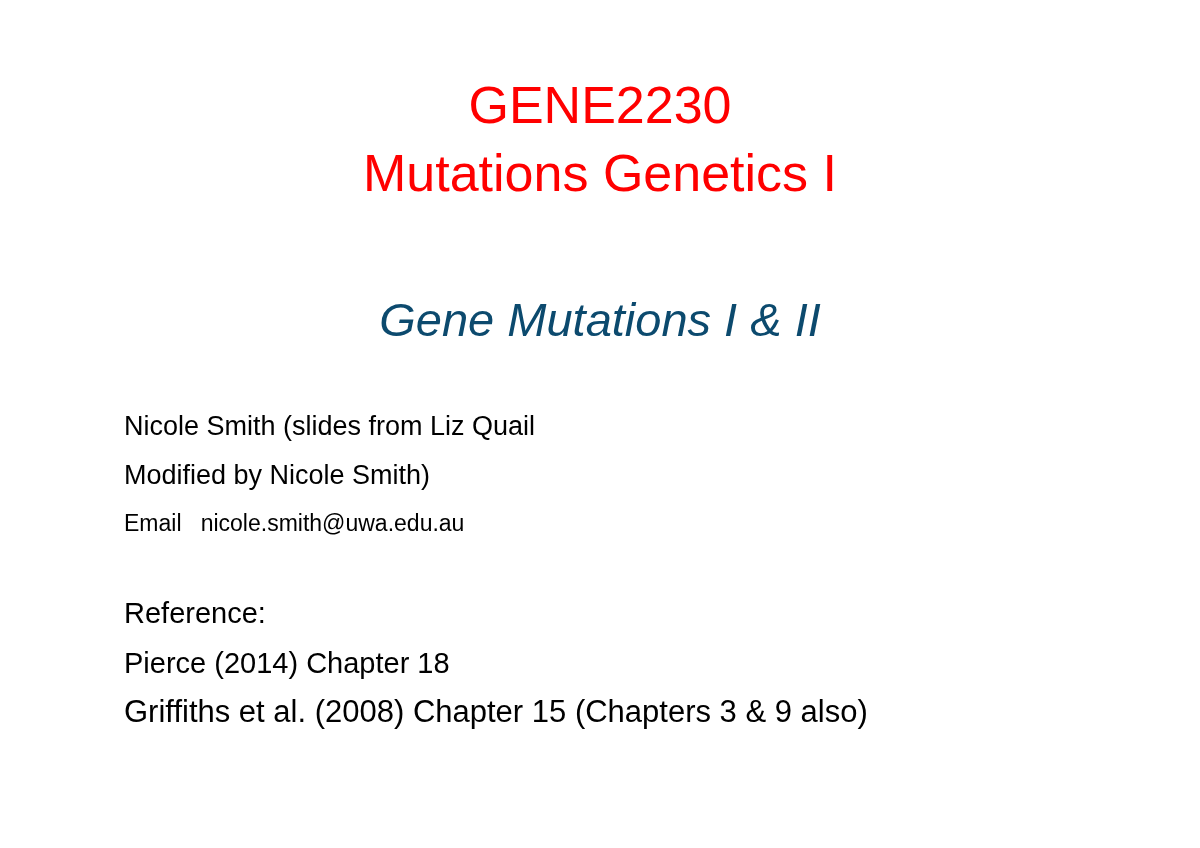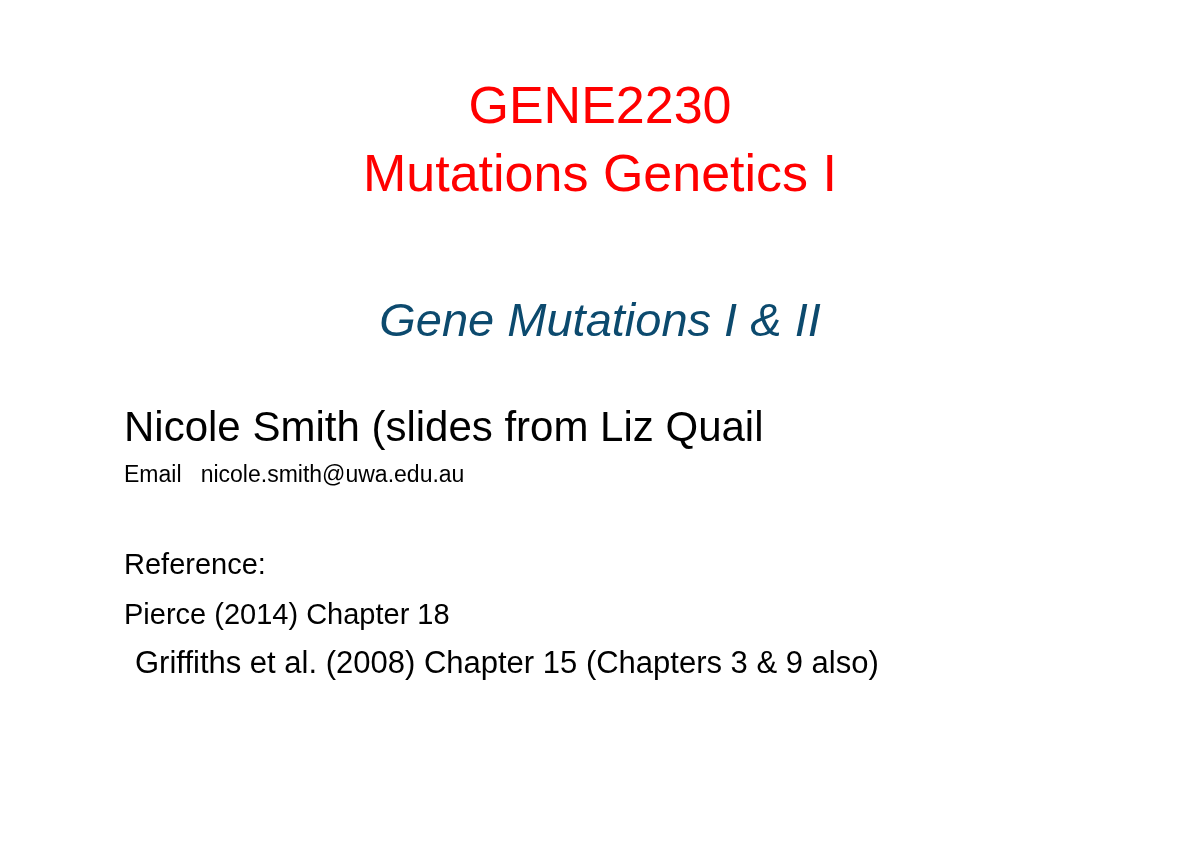--- a/index.html
+++ b/index.html
@@ -60,21 +60,21 @@
     position: absolute;
     left: 124px;
     top: 402px;
     width: 1010px;
     color: #000000;
     text-align: left;
   }
 
   .byline-line {
     display: block;
-    font-size: 42px;
+    font-size: 27px;
     line-height: 49px;
     white-space: pre;
   }
   .email-line {
     display: block;
     font-size: 23px;
     line-height: 46px;
     white-space: pre;
   }
 
@@ -87,39 +87,39 @@
     display: block;
     font-size: 29px;
     line-height: 50px;
     white-space: pre;
   }
   .ref-line-small {
     display: block;
     font-size: 31px;
     line-height: 48px;
     white-space: pre;
-    margin-left: 11px;
   }
 </style>
 </head>
 <body>
 
 <div class="slide">
 
   <div class="title-block">
     <span class="title-line">GENE2230</span>
     <span class="title-line">Mutations Genetics I</span>
   </div>
 
   <div class="subtitle-block">Gene Mutations I &amp; II</div>
 
   <div class="body-block">
 
     <span class="byline-line">Nicole Smith (slides from Liz Quail</span>
 
+    <span class="byline-line">Modified by Nicole Smith)</span>
 
     <span class="email-line">Email   nicole.smith@uwa.edu.au</span>
 
     <span class="spacer"></span>
 
     <span class="ref-line">Reference:</span>
 
     <span class="ref-line">Pierce (2014) Chapter 18</span>
 
     <span class="ref-line-small">Griffiths et al. (2008) Chapter 15 (Chapters 3 &amp; 9 also)</span>

